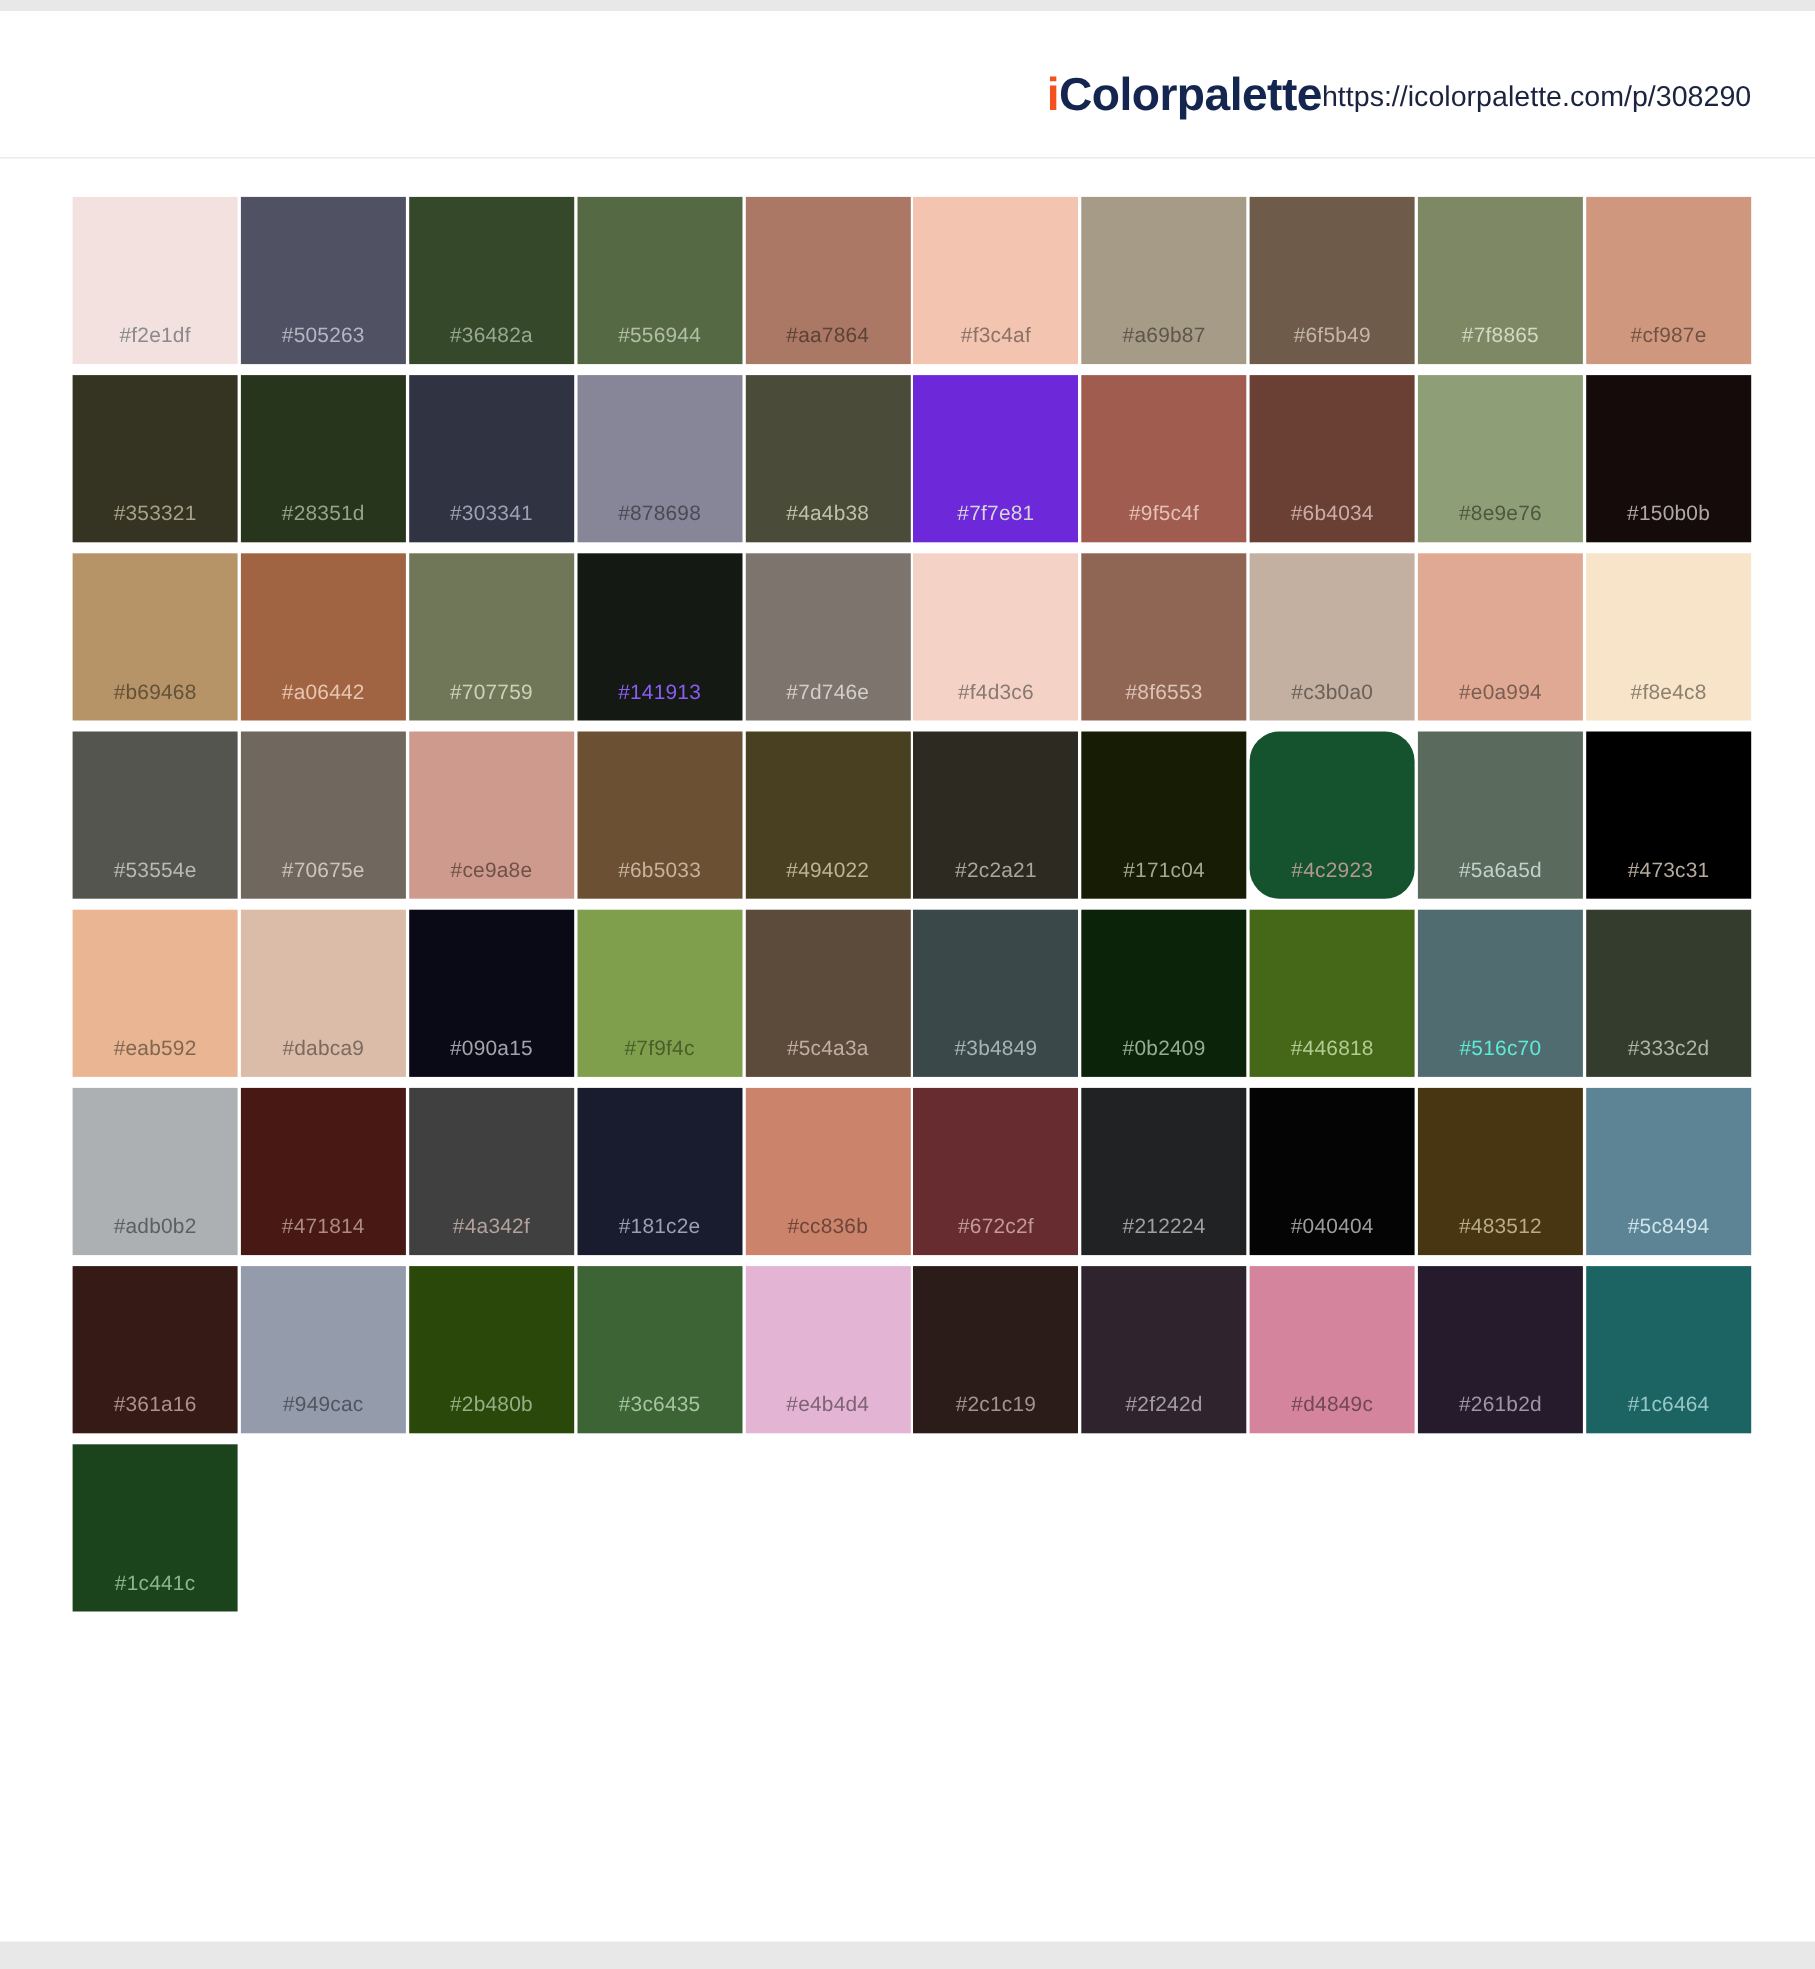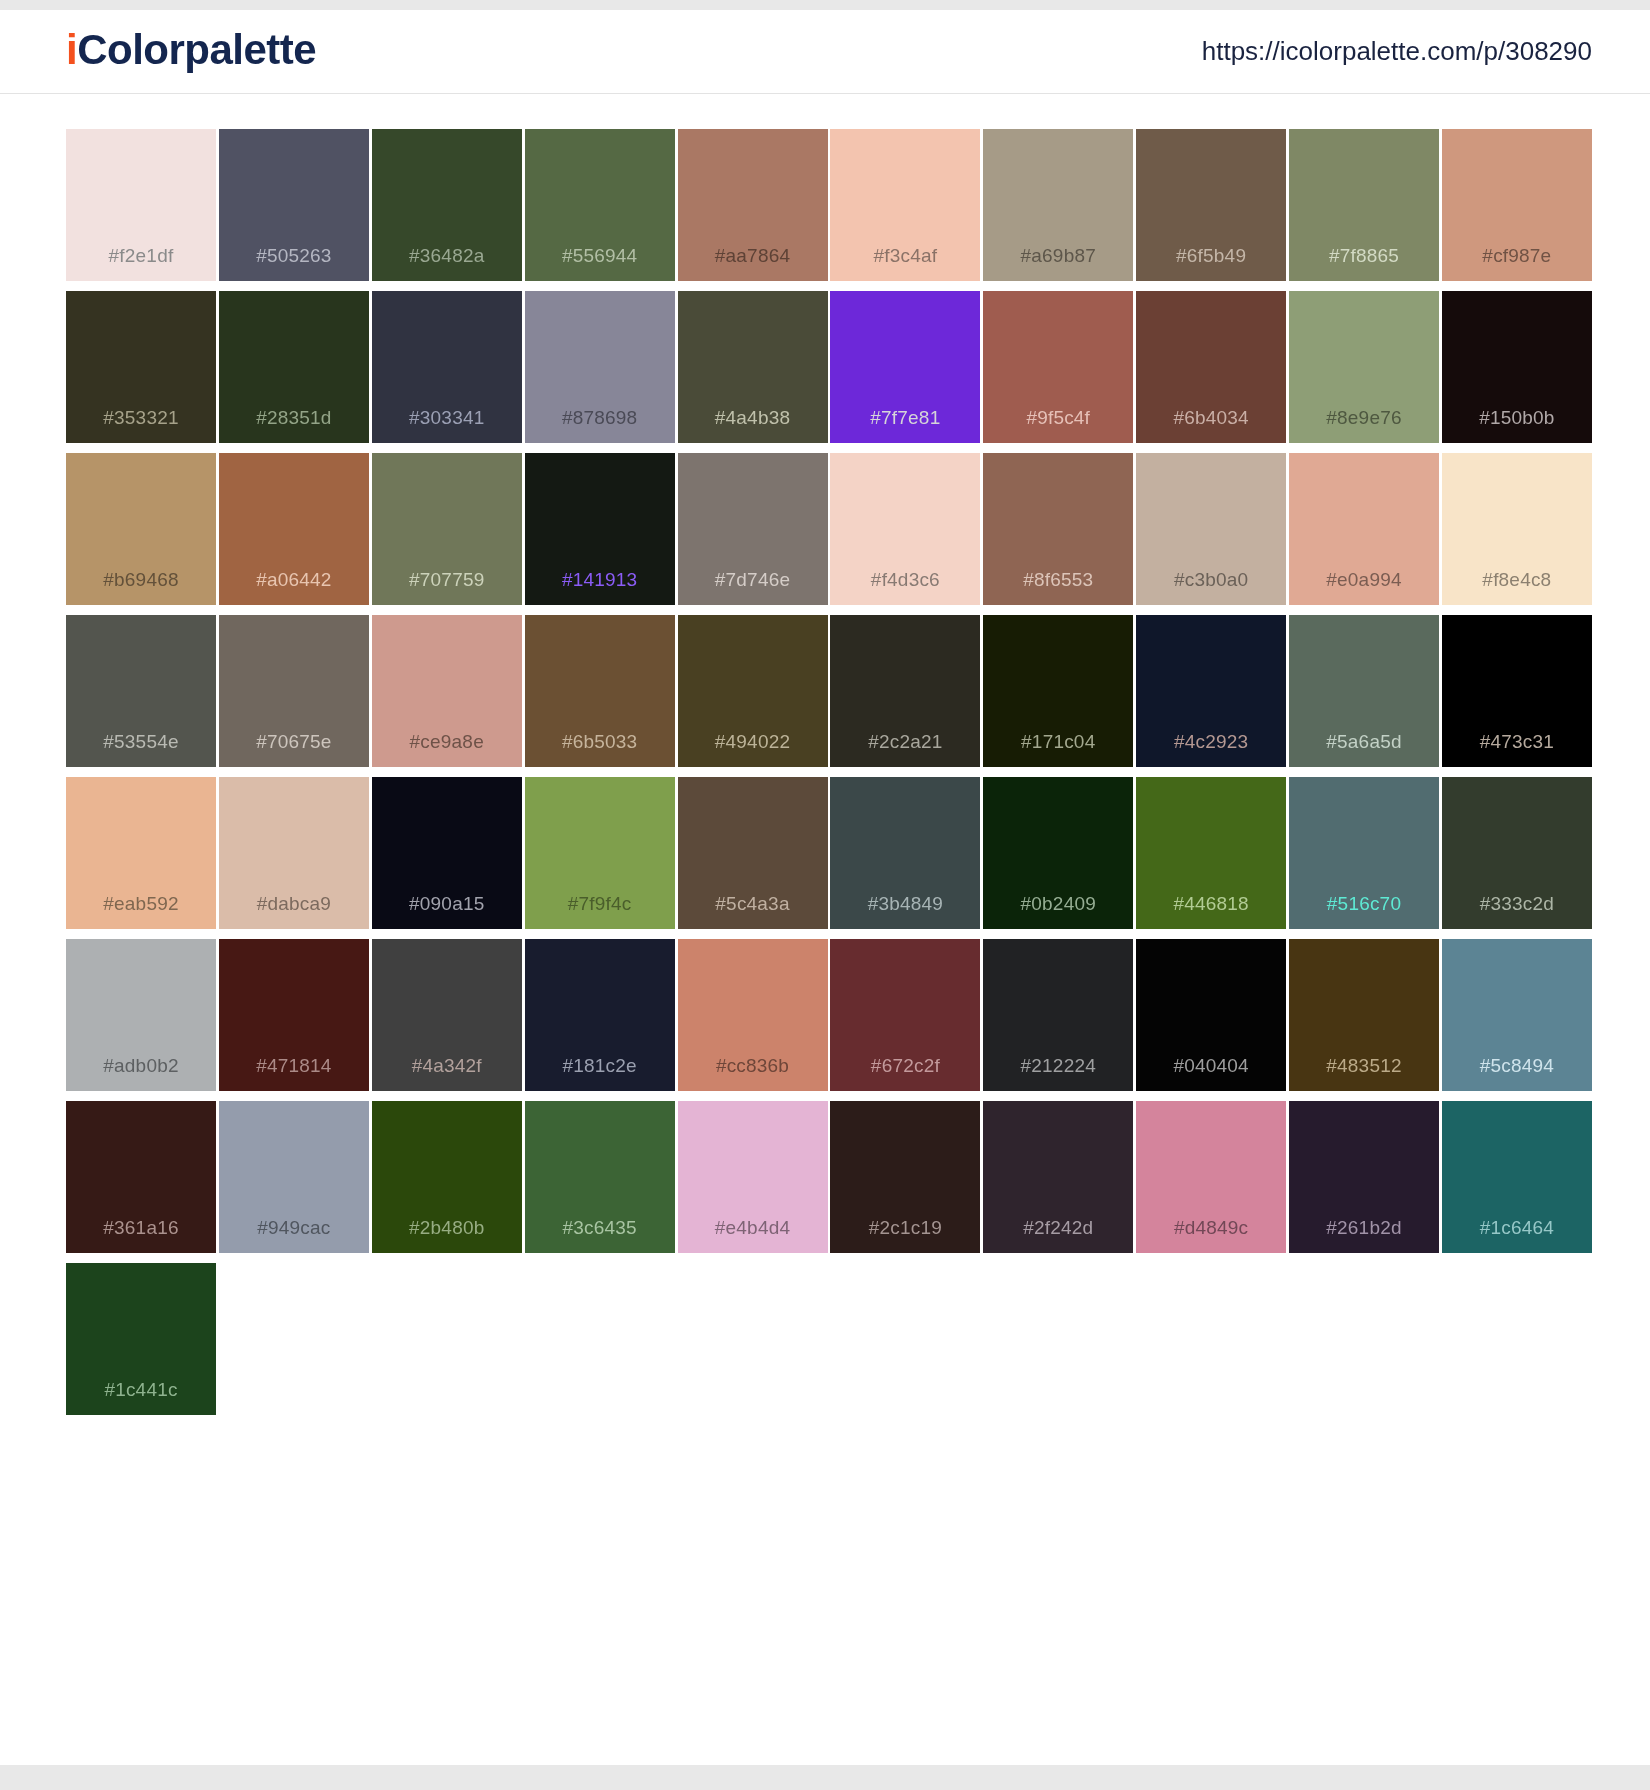--- a/index.html
+++ b/index.html
@@ -18,26 +18,27 @@
     position: absolute;
     left: 0;
     top: 10px;
     width: 1650px;
     height: 1755px;
     background: #ffffff;
   }
   
   .header {
     position: relative;
-    height: 84px;
+    height: 112px;
     border-bottom: 1px solid #e3e3e3;
     display: flex;
     align-items: center;
-    justify-content: space-between;
+    justify-content: flex-end;
     padding: 0 58px 0 66px;
+    margin-top: 22px;
   }
   .logo {
     font-size: 42px;
     font-weight: bold;
     letter-spacing: -0.5px;
     color: #14264f;
     white-space: nowrap;
     line-height: 1;
     padding-bottom: 4px;
   }
@@ -277,21 +278,21 @@
         <div class="swatch-color" style="background: rgb(44, 42, 33);">
           <div class="swatch-label" style="color: rgb(169, 167, 157);">#2c2a21</div>
         </div>
       </div>
       <div class="swatch">
         <div class="swatch-color" style="background: rgb(23, 28, 4);">
           <div class="swatch-label" style="color: rgb(163, 168, 143);">#171c04</div>
         </div>
       </div>
       <div class="swatch">
-        <div class="swatch-color" style="background: #0f172a;">
+        <div class="swatch-color" style="background: #14532d; border-radius: 27px;">
           <div class="swatch-label" style="color: rgb(180, 152, 146);">#4c2923</div>
         </div>
       </div>
       <div class="swatch">
         <div class="swatch-color" style="background: rgb(90, 106, 93);">
           <div class="swatch-label" style="color: rgb(195, 209, 198);">#5a6a5d</div>
         </div>
       </div>
       <div class="swatch">
         <div class="swatch-color" style="background: #000000;">

